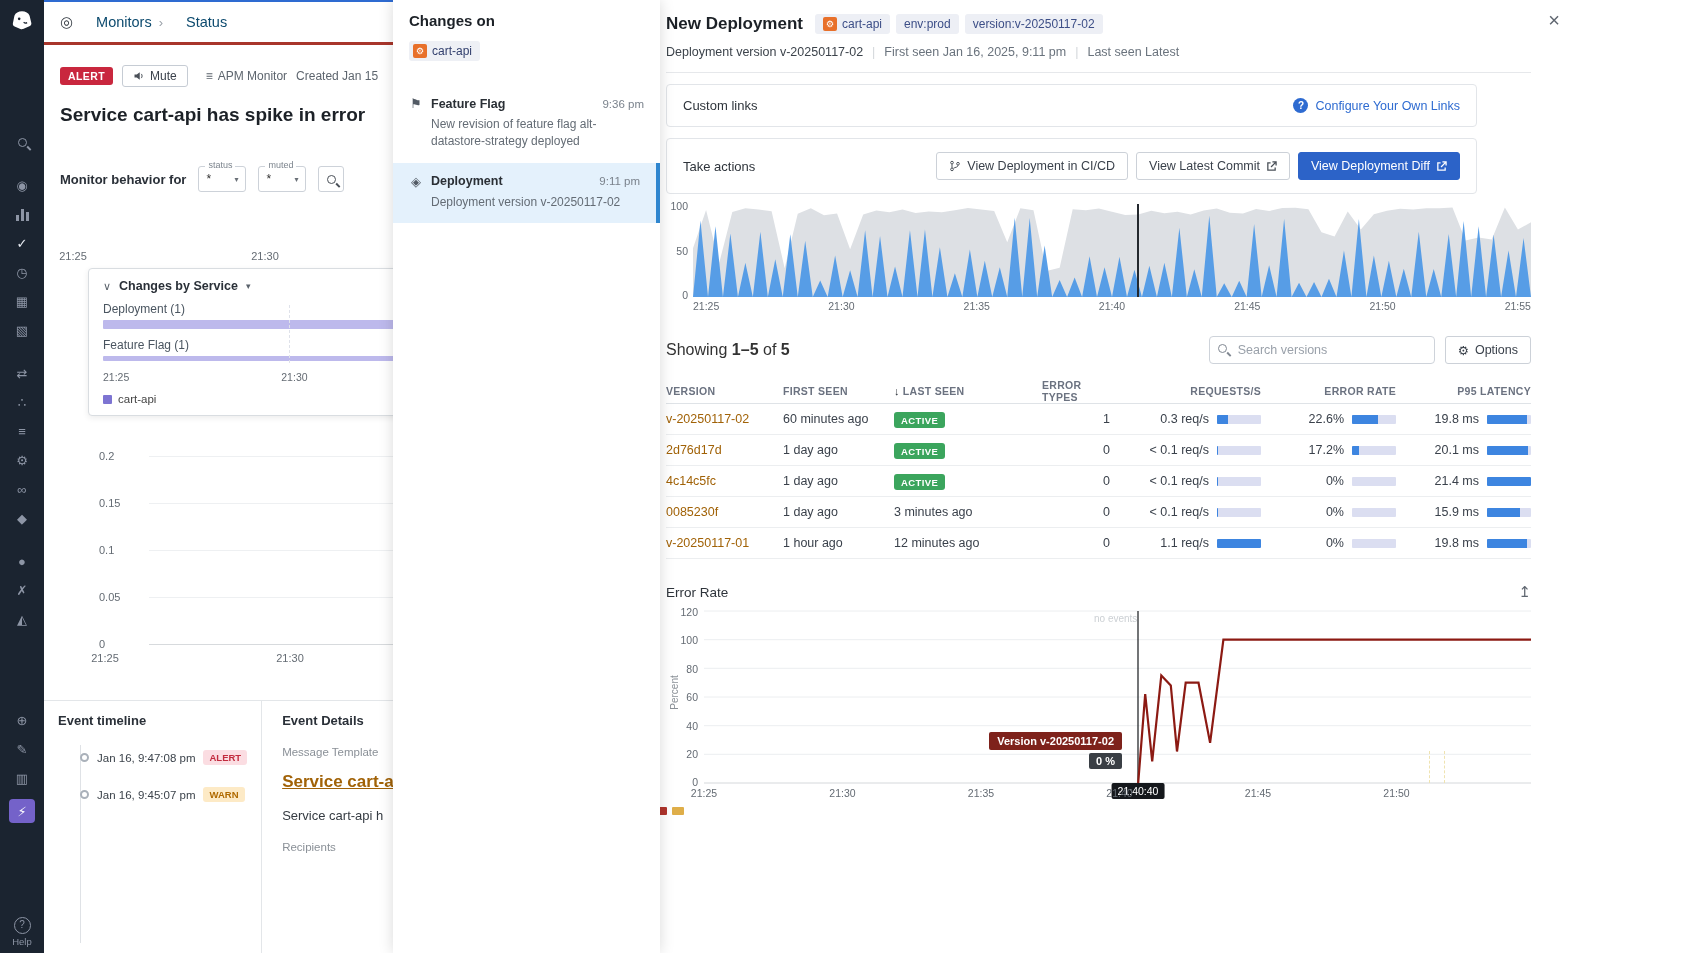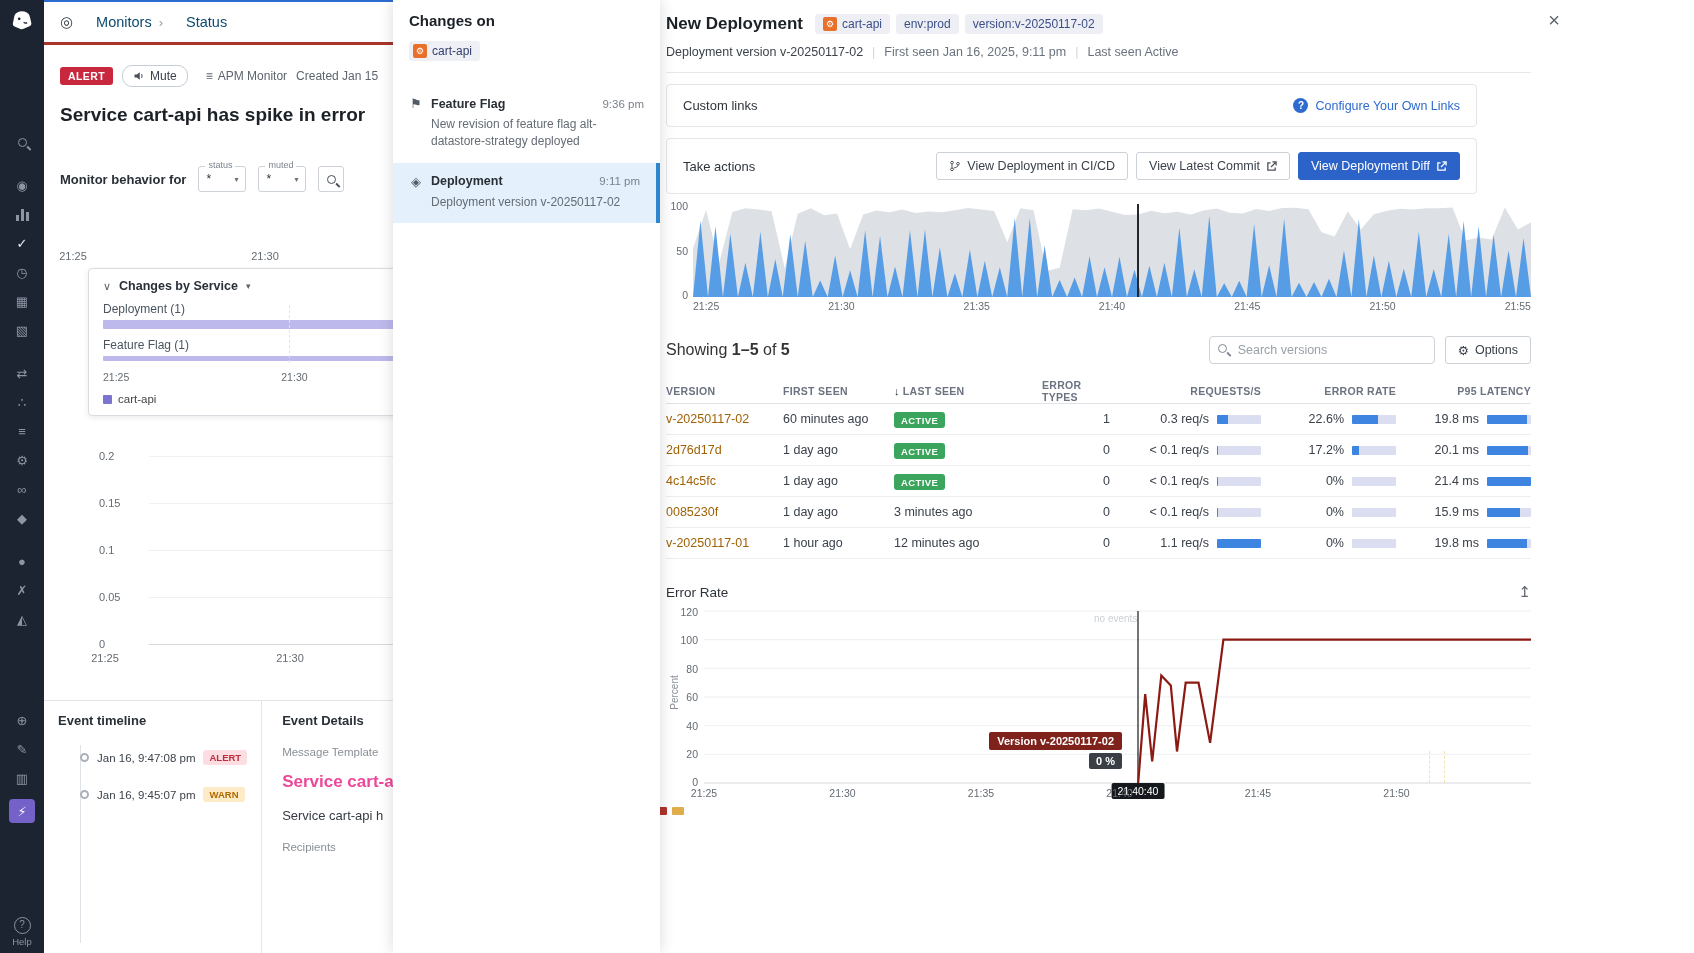--- a/index.html
+++ b/index.html
@@ -33,21 +33,21 @@
   .left-panel { position:absolute; left:44px; top:0; width:349px; height:953px; background:#fff; overflow:hidden; z-index:1; }
   .lp-blueline { position:absolute; top:0; left:0; right:0; height:2px; background:#2e6bd1; }
   .lp-header { position:absolute; top:2px; left:0; right:0; height:40px; display:flex; align-items:center; gap:7px; padding:0 16px; }
   .crumb-icon { font-size:15px; color:#30373f; }
   .crumb { font-size:14.5px; color:#0c4a6e; font-weight:500; cursor:pointer;margin-left:16px; }
   .crumb-sep { color:#9aa1a9; font-size:13px; }
   .lp-redline { position:absolute; top:42px; left:0; right:0; height:3px; background:#a8352b; }
   .lp-toolbar { position:absolute; top:60px; left:0; right:0; height:32px; display:flex; align-items:center; gap:9px; padding:0 16px; white-space:nowrap; }
   .alert-badge { background:#c9273e; color:#fff; font-size:10.5px; font-weight:700; letter-spacing:.4px;
                  padding:3px 8px; border-radius:3px; }
-  .btn-mute { display:flex; align-items:center; gap:5px; border:1px solid #c6ccd4; border-radius:10px;
+  .btn-mute { display:flex; align-items:center; gap:5px; border:1px solid #c6ccd4; border-radius:3px;
               padding:3px 10px; font-size:12px; color:#3a414b; background:#fff; cursor:pointer; }
   .vdiv { width:1px; height:18px; background:#e1e4e8; }
   .meta-item { display:flex; align-items:center; gap:5px; color:#5d656e; font-size:12px; }
   .lp-title { position:absolute; top:104px; left:16px; right:0; font-size:19px; font-weight:600; color:#1c2127; white-space:nowrap; }
   .lp-behavior { position:absolute; top:166px; left:16px; display:flex; align-items:center; gap:12px; }
   .behavior-label { font-size:13px; font-weight:600; color:#2a3038; }
   .mini-select { position:relative; border:1px solid #cdd2d9; border-radius:3px; height:26px; width:48px;
                  display:flex; align-items:center; justify-content:space-between; padding:0 7px; font-size:12px;
                  color:#333; background:#fff; cursor:pointer; }
   .mini-select .lbl { position:absolute; top:-7px; left:6px; background:#fff; font-size:9px; color:#7c848d; padding:0 3px; }
@@ -87,21 +87,21 @@
   .lp-bl { width:233px; border-right:1px solid #e3e6e9; padding:12px 14px; position:relative; }
   .lp-br { flex:1; padding:12px 0 0 20px; }
   .sec-title { font-size:13px; font-weight:600; color:#2a3038; }
   .tl-line { position:absolute; left:36px; top:44px; bottom:10px; width:1px; background:#dfe2e6; }
   .tl-item { position:relative; margin:22px 0 0 22px; display:flex; align-items:center; gap:8px; }
   .tl-dot { position:relative; z-index:1; width:9px; height:9px; border:2px solid #aab1ba; background:#fff; border-radius:50%; flex:none; }
   .tl-time { font-size:11.5px; color:#3c434b; white-space:nowrap; }
   .badge-soft-alert { background:#fbdde2; color:#c22b3e; font-size:9.5px; font-weight:700; padding:2px 6px; border-radius:3px; }
   .badge-warn { background:#fdeac6; color:#b06a00; font-size:9.5px; font-weight:700; padding:2px 6px; border-radius:3px; }
   .gray-label { font-size:11.5px; color:#8a9097; margin-top:18px; }
-  .det-heading { font-size:17px; font-weight:600; color:#ec4899; margin-top:14px; white-space:nowrap; }
+  .det-heading { font-size:17px; font-weight:600; color:#a16207; margin-top:14px; white-space:nowrap;text-decoration:underline; }
   .det-body { font-size:13px; color:#353b42; margin-top:16px; white-space:nowrap; }
 
   
   .changes-panel { position:absolute; left:393px; top:0; width:267px; height:953px; background:#fff; z-index:3;
                    box-shadow:0 0 14px rgba(0,0,0,.15); padding:12px 16px; }
   .cp-title { font-size:15px; font-weight:600; color:#1c2127; }
   .svc-tag { display:inline-flex; align-items:center; gap:5px; margin-top:12px; background:#eef0f5;
              border-radius:3px; padding:3px 8px 3px 4px; cursor:pointer; }
   .svc-ico { width:14px; height:14px; background:#e8702a; border-radius:2px; color:#fff; font-size:9px;
              display:flex; align-items:center; justify-content:center; }
@@ -396,21 +396,21 @@
           <span class="tag">env:prod</span>
           <span class="tag">version:v-20250117-02</span>
         </span>
       </div>
 
       <div class="dp-meta">
         <span class="dark">Deployment version v-20250117-02</span>
         <span class="pipe">|</span>
         <span class="lite">First seen Jan 16, 2025, 9:11 pm</span>
         <span class="pipe">|</span>
-        <span class="lite">Last seen Active</span>
+        <span class="lite">Last seen Latest</span>
       </div>
       <hr class="dp-hr">
 
       <div class="box">
         <span class="box-label">Custom links</span>
         <span class="link-blue">
           <span class="q-circle">?</span>
           <span>Configure Your Own Links</span>
         </span>
       </div>

